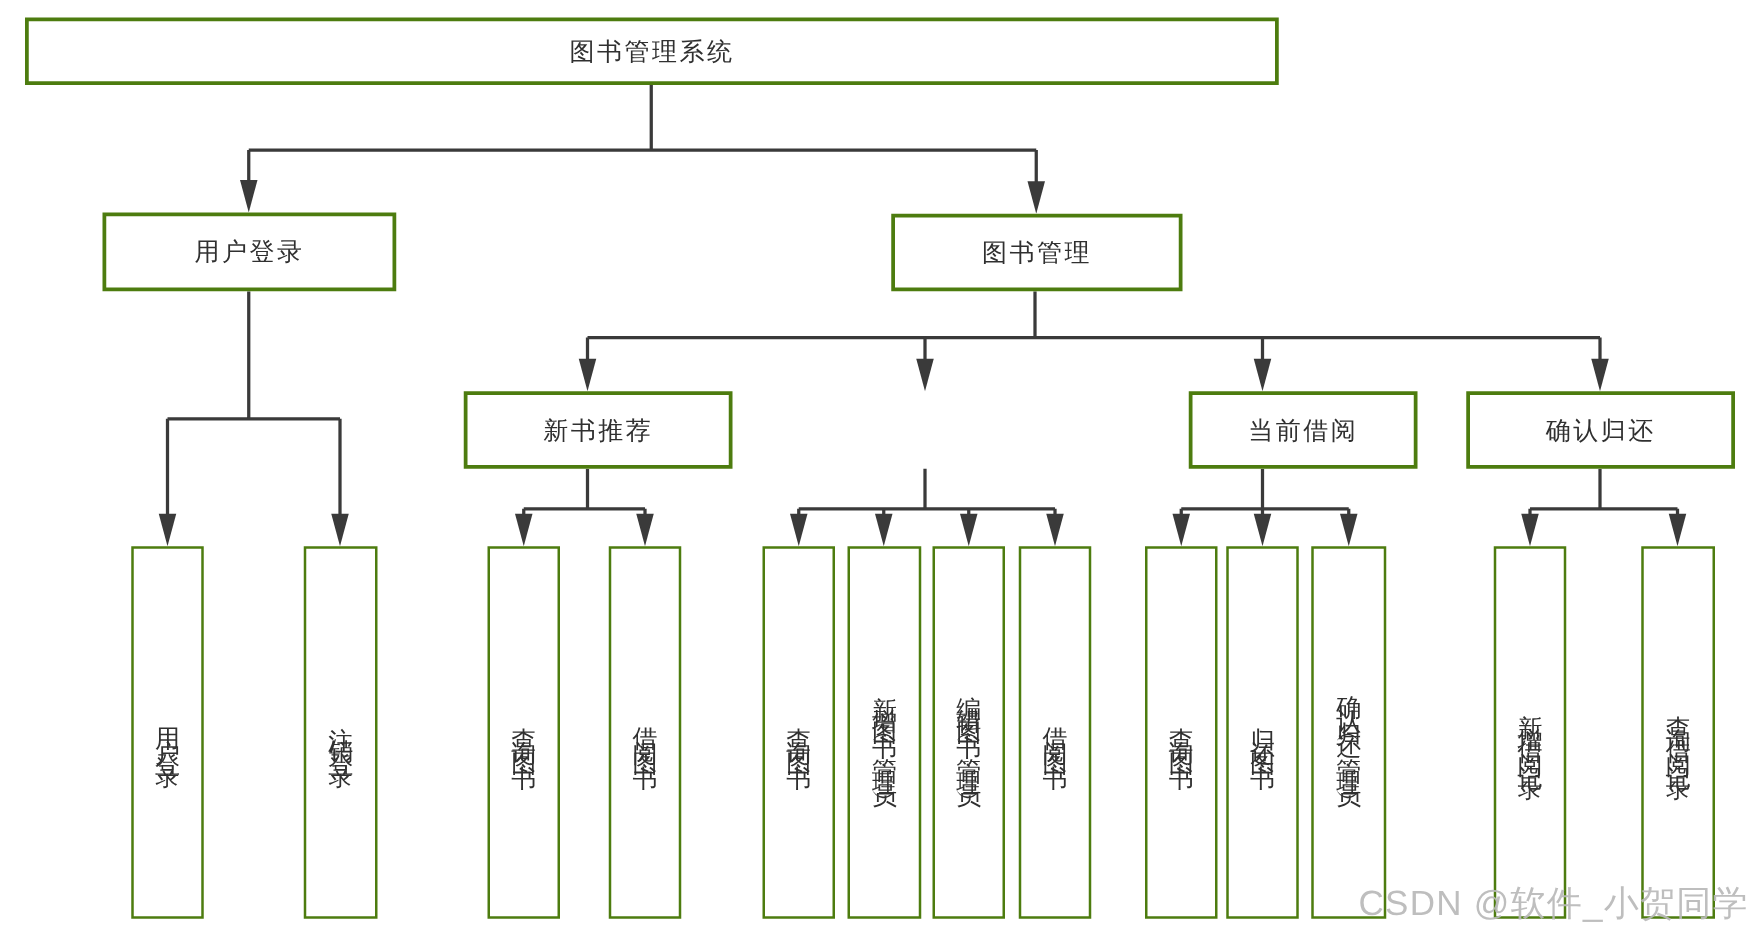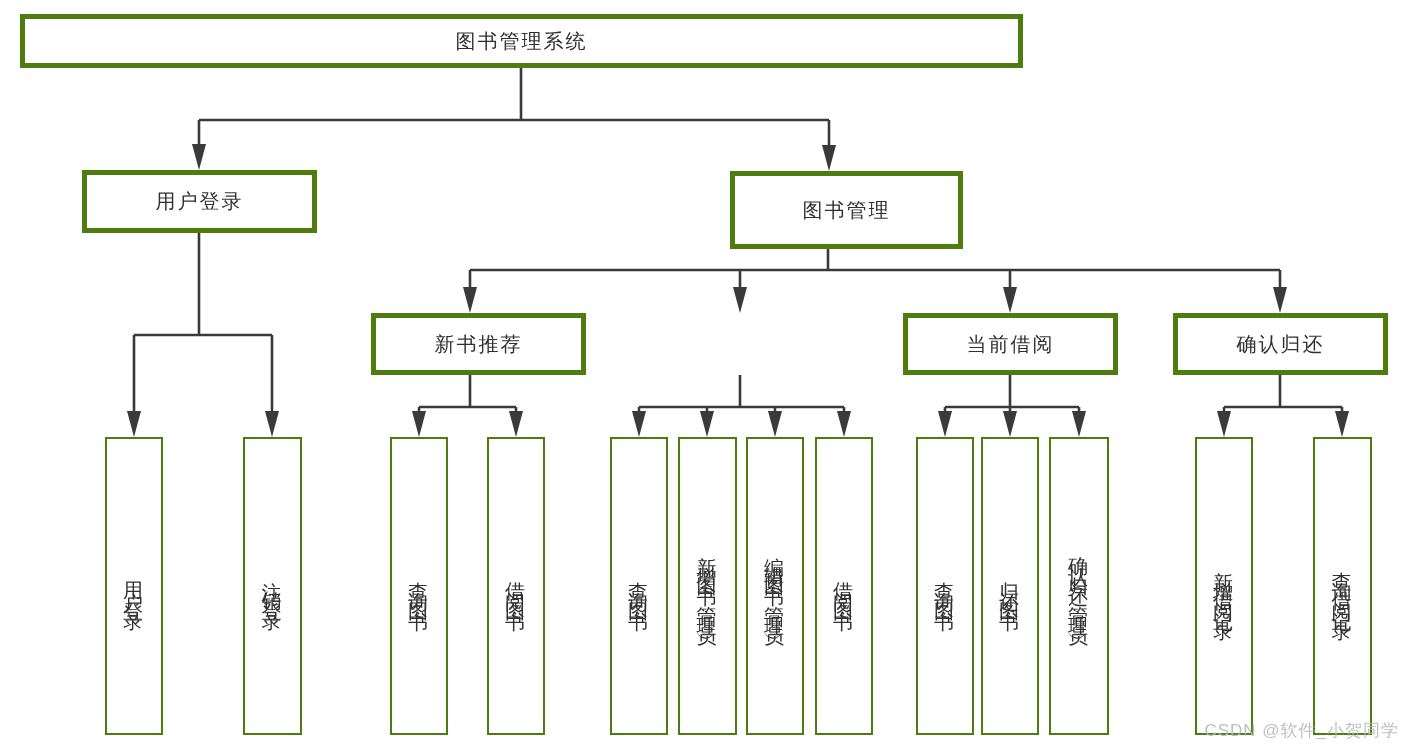--- a/index.html
+++ b/index.html
@@ -1,29 +1,29 @@
 <!DOCTYPE html>
 <html><head>
 <meta charset="utf-8">
 <style>
   html,body{margin:0;padding:0;background:#ffffff;}
   body{width:1405px;height:747px;overflow:hidden;
        font-family:"Liberation Sans",sans-serif;}
   #canvas{position:relative;width:1405px;height:747px;background:#ffffff;}
   #wires{position:absolute;left:0;top:0;z-index:1;}
   .box{position:absolute;box-sizing:border-box;background:#ffffff;
-       border:5px solid #4d7c0f;color:#303030;z-index:2;
+       border:3px solid #4d7c0f;color:#303030;z-index:2;
        display:flex;align-items:center;justify-content:center;
        font-size:20px;letter-spacing:2px;}
   .leaf{border-width:2.5px;letter-spacing:0;}
   .vtext{writing-mode:vertical-rl;text-orientation:mixed;
          letter-spacing:10px;font-size:20px;color:#303030;
          white-space:nowrap;}
   .watermark{position:absolute;right:6px;bottom:5px;z-index:3;
-             font-size:17px;color:#b9b9b9;opacity:0.92;
+             font-size:28px;color:#b9b9b9;opacity:0.92;
              letter-spacing:1px;text-align:right;}
 </style>
 </head>
 <body>
 
 <div id="canvas">
 
   <svg id="wires" width="1405" height="747" viewBox="0 0 1405 747">
     <g stroke="#3a3a3a" stroke-width="2.6" fill="none">
 
@@ -67,24 +67,24 @@
       <polygon points="1079,437 1072,411 1086,411"></polygon>
 
       <polygon points="1224,437 1217,411 1231,411"></polygon>
       <polygon points="1342,437 1335,411 1349,411"></polygon>
     </g>
   </svg>
 
   <div class="box" style="left:20px;top:14px;width:1003px;height:54px">图书管理系统</div>
 
   <div class="box" style="left:82px;top:170px;width:235px;height:63px">用户登录</div>
-  <div class="box" style="left:730px;top:171px;width:233px;height:78px">图书管理</div>
+  <div class="box" style="left:713px;top:171px;width:233px;height:62px">图书管理</div>
 
   <div class="box" style="left:371px;top:313px;width:215px;height:62px">新书推荐</div>
-  <div class="box" style="left:903px;top:313px;width:215px;height:62px">当前借阅</div>
+  <div class="box" style="left:951px;top:313px;width:183px;height:62px">当前借阅</div>
   <div class="box" style="left:1173px;top:313px;width:215px;height:62px">确认归还</div>
 
   <div class="box leaf" style="left:105px;top:437px;width:58px;height:298px">
     <span class="vtext">用户登录</span>
     </div>
   <div class="box leaf" style="left:243px;top:437px;width:59px;height:298px">
     <span class="vtext">注销登录</span>
     </div>
 
   <div class="box leaf" style="left:390px;top:437px;width:58px;height:298px">

